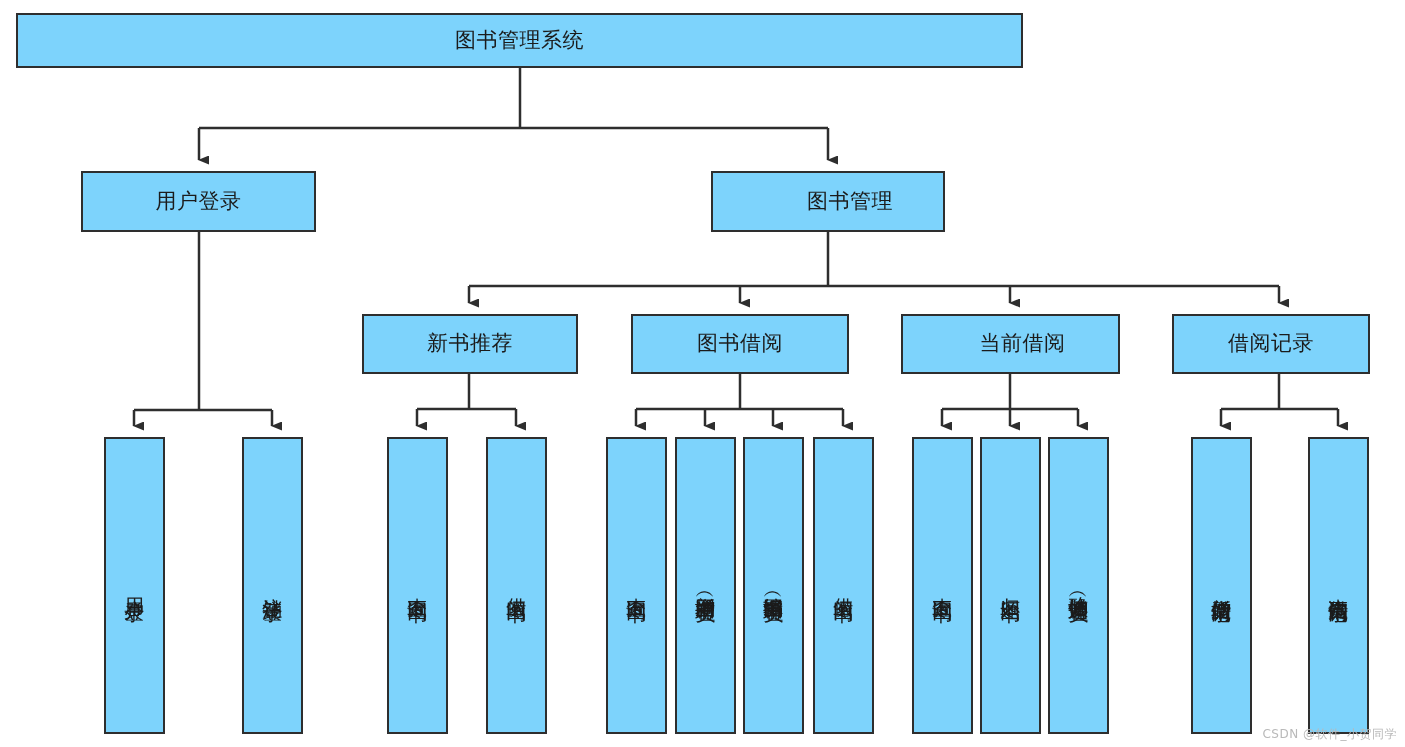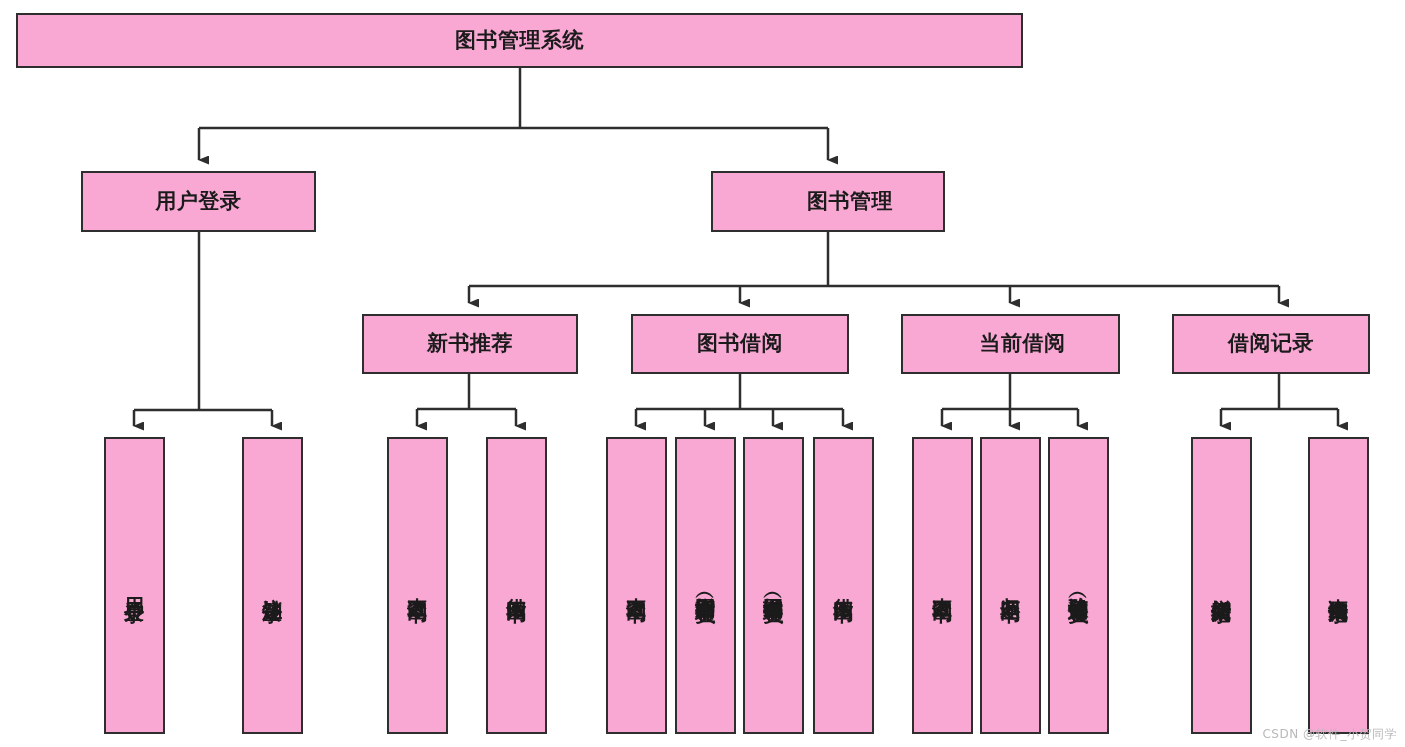--- a/index.html
+++ b/index.html
@@ -21,27 +21,26 @@
     position: absolute;
     left: 0;
     top: 0;
     width: 1405px;
     height: 747px;
     pointer-events: none;
   }
   .node {
     position: absolute;
     box-sizing: border-box;
-    background: #f9a8d4;
+    background: #7dd3fc;
     border: 2px solid #2e2e2e;
     display: flex;
     align-items: center;
     justify-content: center;
     overflow: hidden;
-    font-weight: bold;
   }
   .node .label {
     color: #1b1b1b;
     white-space: nowrap;
     letter-spacing: 0.5px;
   }
   .node.horizontal .label {
     font-size: 21px;
     line-height: 1.1;
   }

